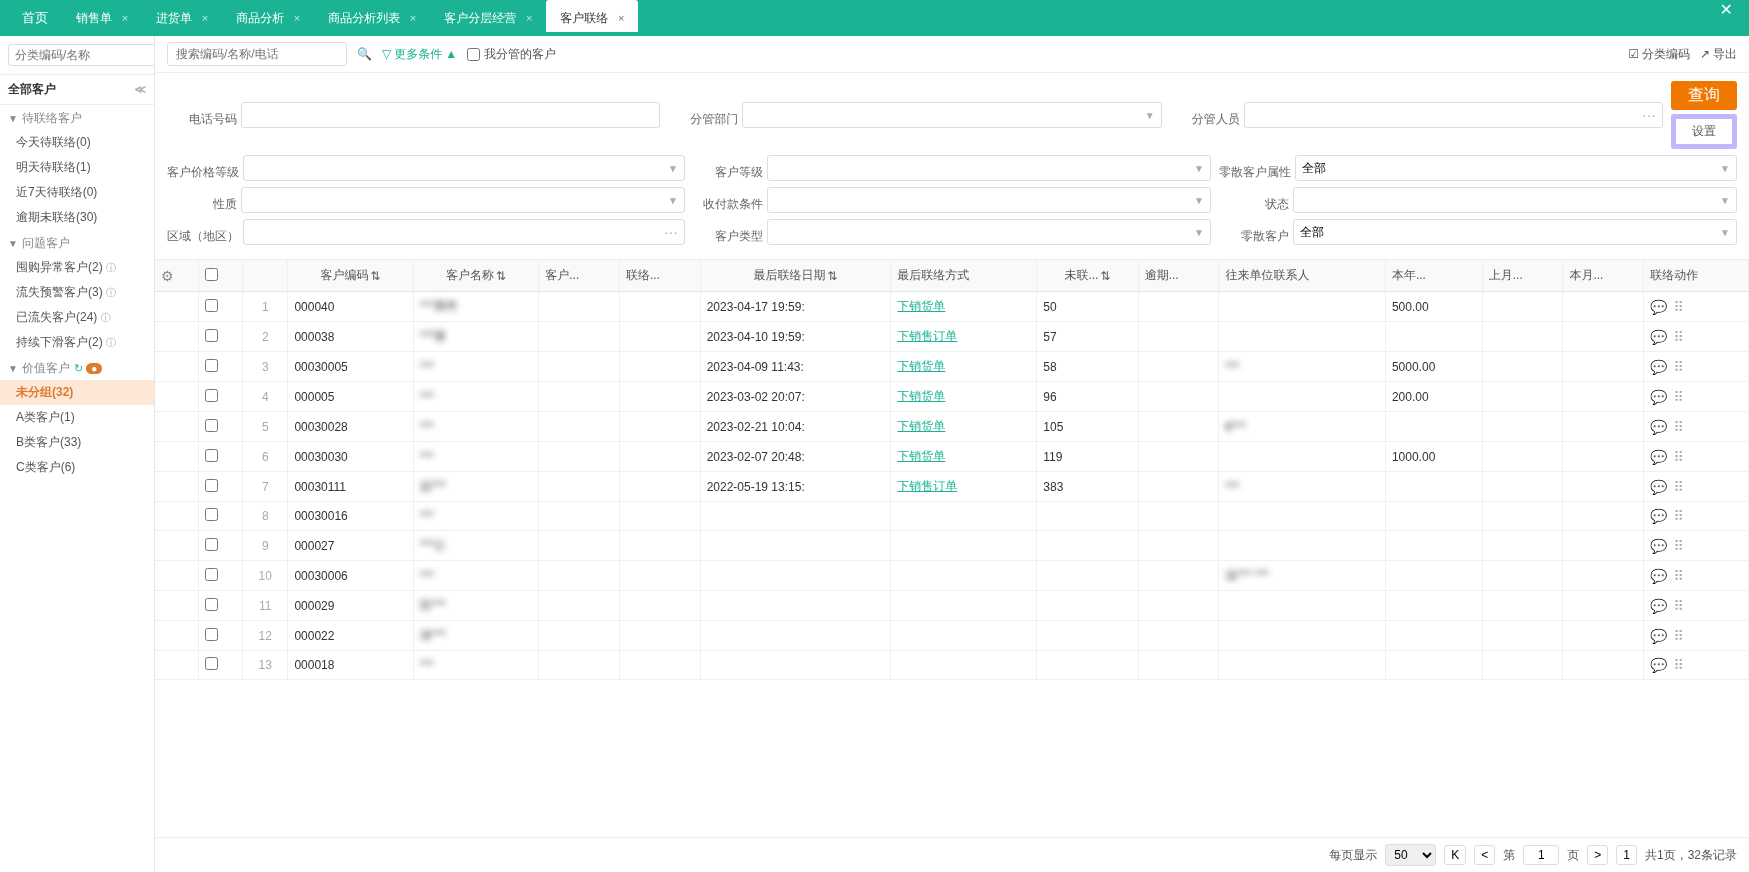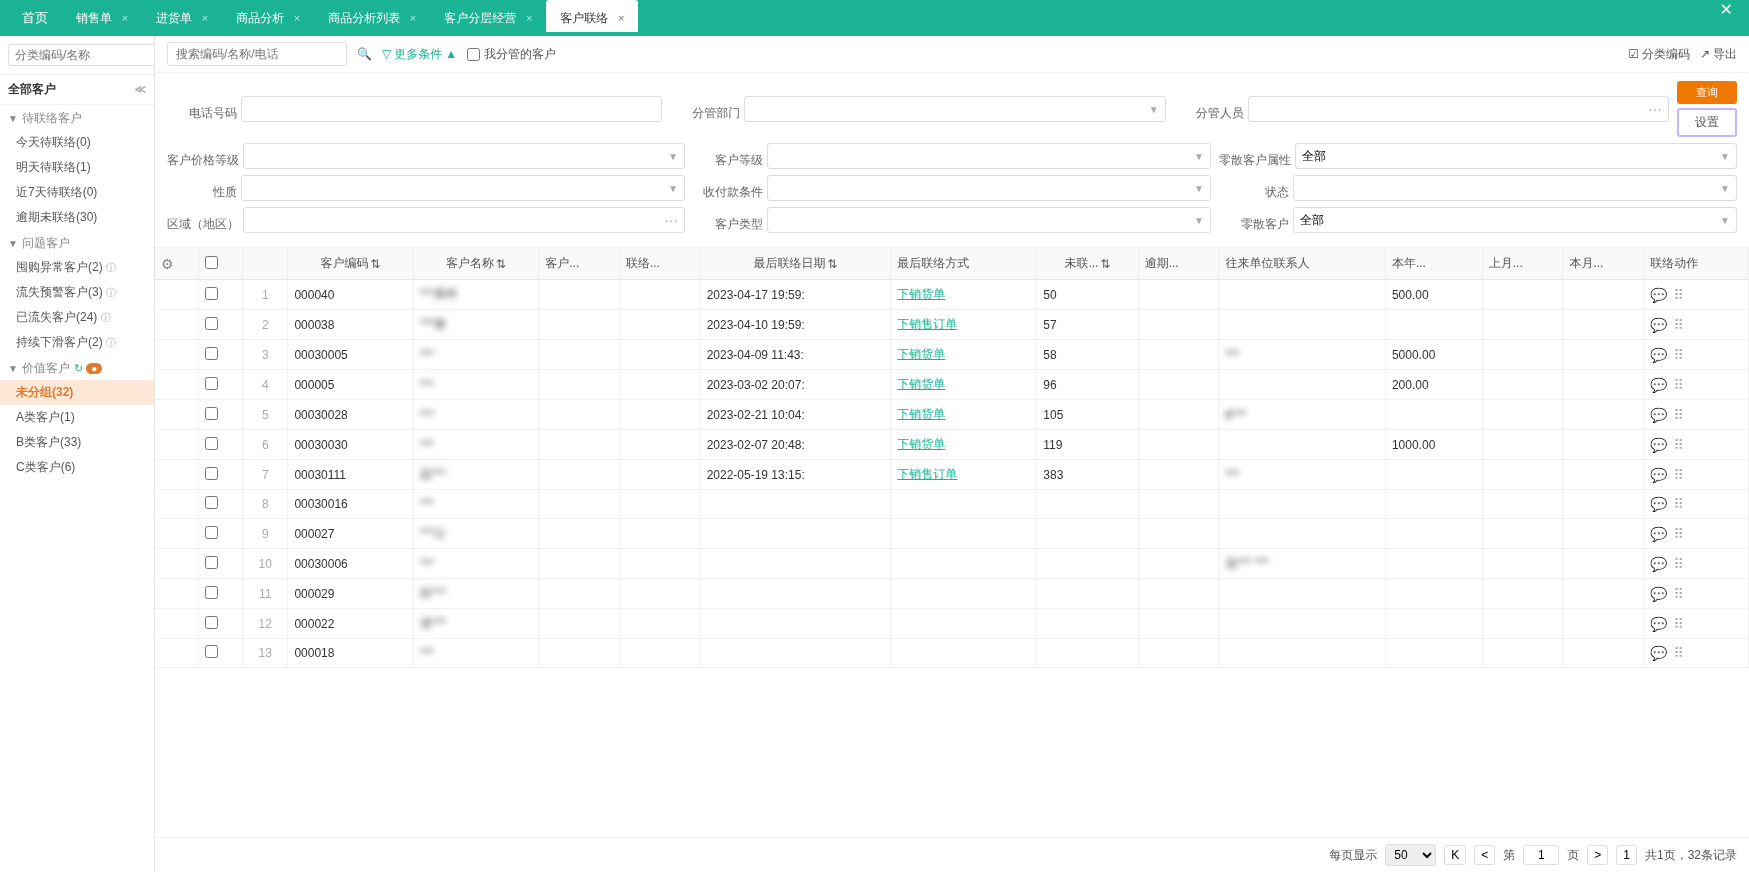--- a/index.html
+++ b/index.html
@@ -208,26 +208,26 @@
       gap: 4px;
       margin-left: auto;
     }
     .btn-query {
       background: #f07800;
       color: #fff;
       border: none;
       border-radius: 3px;
       padding: 4px 16px;
       cursor: pointer;
-      font-size: 11px;
+      font-size: 16px;
     }
     .btn-reset {
       background: #fff;
       color: #555;
-      border: 2px solid #c4b5fd;
+      border: 5px solid #c4b5fd;
       border-radius: 3px;
       padding: 4px 16px;
       cursor: pointer;
       font-size: 12px;
     }
 
     
     .table-area {
       flex: 1;
       overflow: auto;

